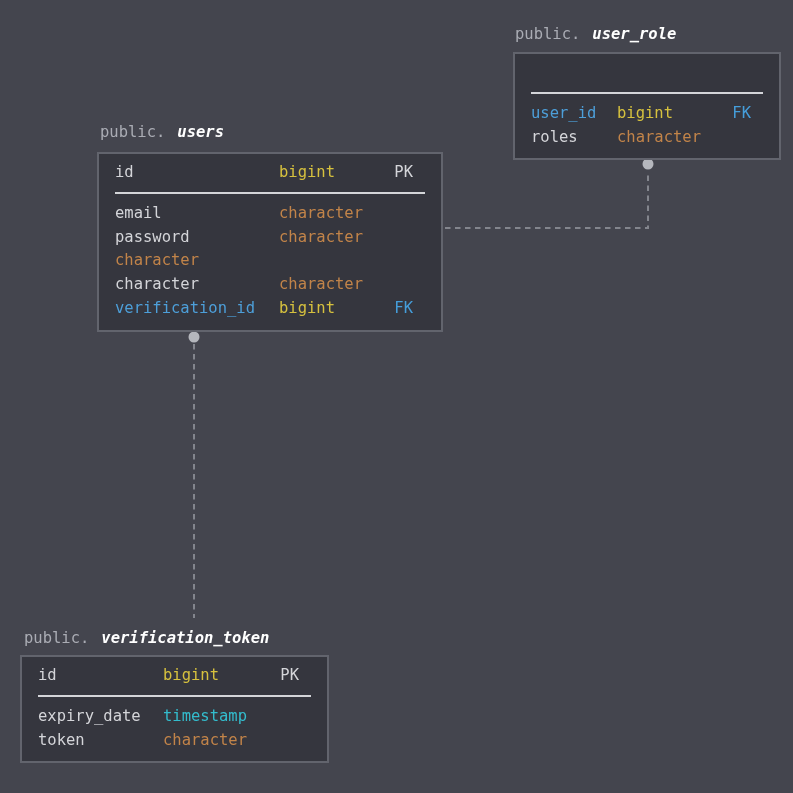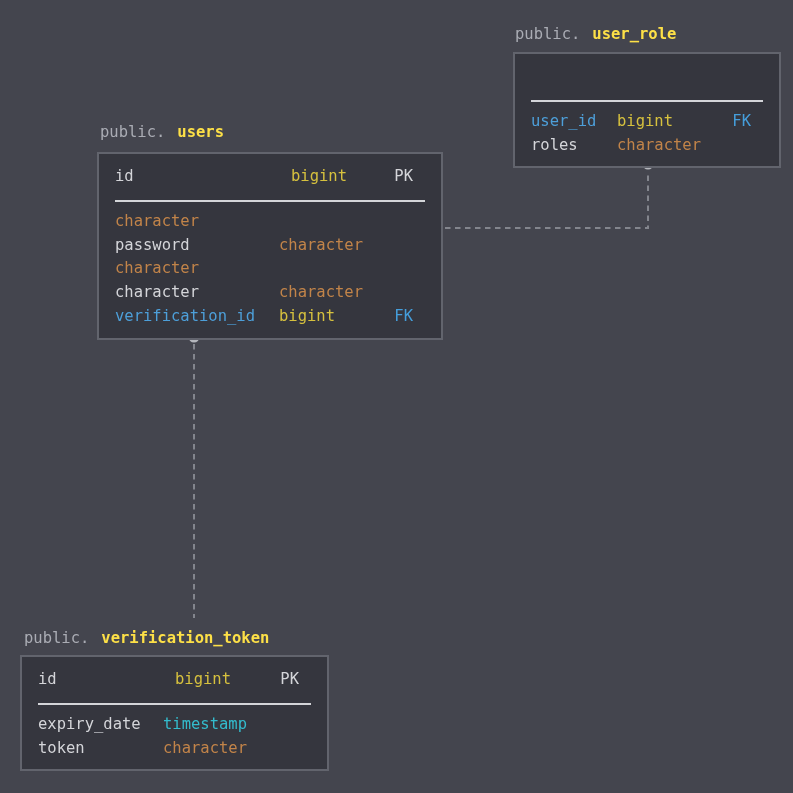--- a/index.html
+++ b/index.html
@@ -24,37 +24,37 @@
   }
   .entity-title {
     position: absolute;
     display: flex;
     column-gap: 12px;
     font-size: 15.5px;
     line-height: 22px;
     white-space: pre;
   }
   .entity-title .schema { color: #aaacb4; }
-  .entity-title .tname  { color: #fde047; font-weight: bold; }
+  .entity-title .tname  { color: #ffffff; font-weight: bold; font-style: italic; }
   .entity {
     position: absolute;
     background: #35363e;
     border: 2px solid #62646d;
     box-sizing: border-box;
     font-size: 15.5px;
     color: #d4d5d9;
   }
   .row {
     display: flex;
     align-items: center;
     padding: 0 28px 0 16px;
     line-height: 23.7px;
     white-space: pre;
   }
-  .header-row { height: 46px; gap: 12px; }
+  .header-row { height: 38px; }
   .separator {
     height: 0;
     border-top: 2px solid #d4d5d9;
     margin: 0 16px;
   }
   .body { padding: 8px 0 9px 0; }
   .col-name { width: var(--namew); flex: none; overflow: visible; }
   .col-type { flex: none; }
   .col-flag { margin-left: auto; }
   .n-default { color: #d4d5d9; }
@@ -85,20 +85,21 @@
   </div>
   <div class="entity" style="left:97px; top:152px; width:346px; --namew:164px;">
     <div class="row header-row">
       <span class="col-name n-default">id</span>
       <span class="col-type t-bigint">bigint</span>
       <span class="col-flag f-pk">PK</span>
     </div>
     <div class="separator"></div>
     <div class="body">
       <div class="row">
+        <span class="col-name n-default">email</span>
         <span class="col-type t-character">character</span>
         <span class="col-flag"></span>
       </div>
       <div class="row">
         <span class="col-name n-default">password</span>
         <span class="col-type t-character">character</span>
         <span class="col-flag"></span>
       </div>
       <div class="row">
         <span class="col-type t-character">character</span>

